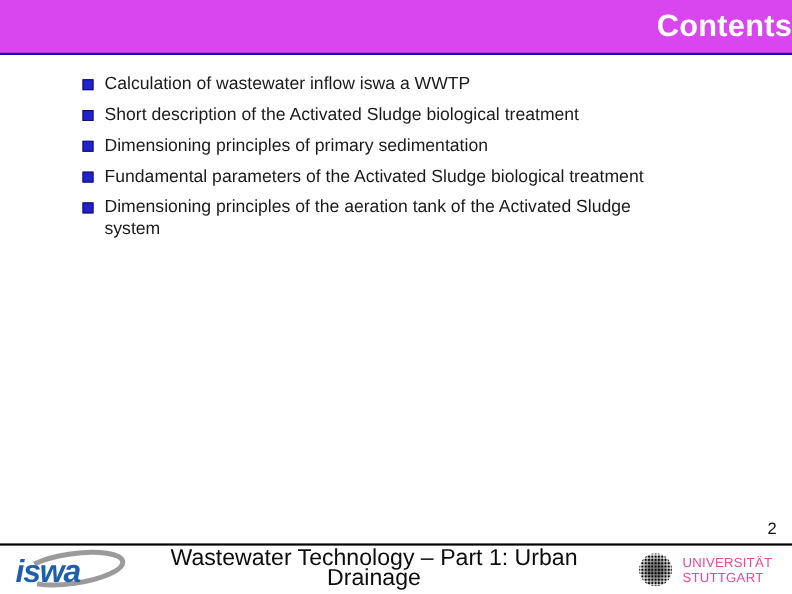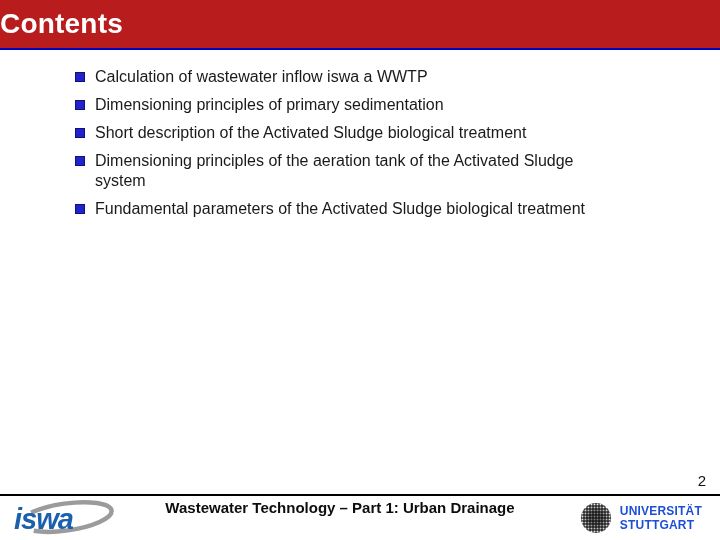--- a/index.html
+++ b/index.html
@@ -8,22 +8,22 @@
     font-family:"Liberation Sans","DejaVu Sans",sans-serif;
     background:#ffffff;
   }
   .slide{
     position:relative;width:720px;height:540px;background:#ffffff;overflow:hidden;
   }
 
   
   .title-bar{
     position:absolute;top:0;left:0;width:720px;height:50px;
-    background:#b91c1c;border-bottom:2px solid #0000b4;
-    display:flex;align-items:center;justify-content:flex-start;box-sizing:border-box;
+    background:#d946ef;border-bottom:2px solid #0000b4;
+    display:flex;align-items:center;justify-content:flex-end;box-sizing:border-box;
   }
   .title-bar .title{
     color:#ffffff;font-size:28px;font-weight:bold;letter-spacing:0.2px;
   }
 
   
   .content-list{
     position:absolute;top:67px;left:75px;width:600px;
     list-style:none;margin:0;padding:0;
   }
@@ -44,69 +44,69 @@
   }
   .footer-rule{
     position:absolute;top:494px;left:0;width:720px;height:0;
     border-top:2px solid #000000;
   }
   .iswa-logo{
     position:absolute;left:12px;top:498px;width:104px;height:40px;
   }
   .footer-text{
     position:absolute;top:499px;left:120px;width:440px;
-    text-align:center;font-weight:bold;color:#0d0d0d;
-    font-size:15px;line-height:17.5px;
+    text-align:center;font-weight:normal;color:#0d0d0d;
+    font-size:21px;line-height:17.5px;
   }
   .university-logo{
     position:absolute;top:503px;right:18px;
     display:flex;align-items:center;gap:9px;
   }
   .university-emblem{
     width:30px;height:30px;border-radius:50%;
     background-image:
       radial-gradient(circle at center, rgba(0,0,0,0.50) 0 28%, rgba(0,0,0,0) 72%),
       radial-gradient(#000000 1px, transparent 1.25px);
     background-size:100% 100%, 3px 3px;
     background-position:center center;
   }
   .university-name{
-    font-weight:bold;color:#1d4ed8;font-size:12px;line-height:14px;letter-spacing:0.2px;
+    font-weight:normal;color:#ec4899;font-size:12px;line-height:14px;letter-spacing:0.2px;
   }
 </style>
 </head>
 <body>
 
 <div class="slide">
 
   <div class="title-bar">
     <span class="title">Contents</span>
   </div>
 
   <ul class="content-list">
     <li class="item">
       <span class="bullet"></span>
       <span class="item-text">Calculation of wastewater inflow iswa a WWTP</span>
     </li>
     <li class="item">
       <span class="bullet"></span>
+      <span class="item-text">Short description of the Activated Sludge biological treatment</span>
+    </li>
+    <li class="item">
+      <span class="bullet"></span>
       <span class="item-text">Dimensioning principles of primary sedimentation</span>
     </li>
     <li class="item">
       <span class="bullet"></span>
-      <span class="item-text">Short description of the Activated Sludge biological treatment</span>
+      <span class="item-text">Fundamental parameters of the Activated Sludge biological treatment</span>
     </li>
     <li class="item">
       <span class="bullet"></span>
       <span class="item-text">Dimensioning principles of the aeration tank of the Activated Sludge
 system</span>
-    </li>
-    <li class="item">
-      <span class="bullet"></span>
-      <span class="item-text">Fundamental parameters of the Activated Sludge biological treatment</span>
     </li>
   </ul>
 
   <div class="page-number">2</div>
 
   <div class="footer-rule"></div>
 
   <svg class="iswa-logo" viewBox="0 0 104 40" xmlns="http://www.w3.org/2000/svg" aria-hidden="true">
     <ellipse cx="54" cy="19" rx="46" ry="13.5" fill="none" stroke="#9b9b9b" stroke-width="4.5" pathLength="100" stroke-dasharray="84 16" stroke-dashoffset="42" transform="rotate(-8 54 19)"></ellipse>
     <text x="2" y="31" font-family="Liberation Sans, sans-serif" font-size="29" font-weight="bold" font-style="italic" fill="#1b5fad" letter-spacing="-1">iswa</text>

